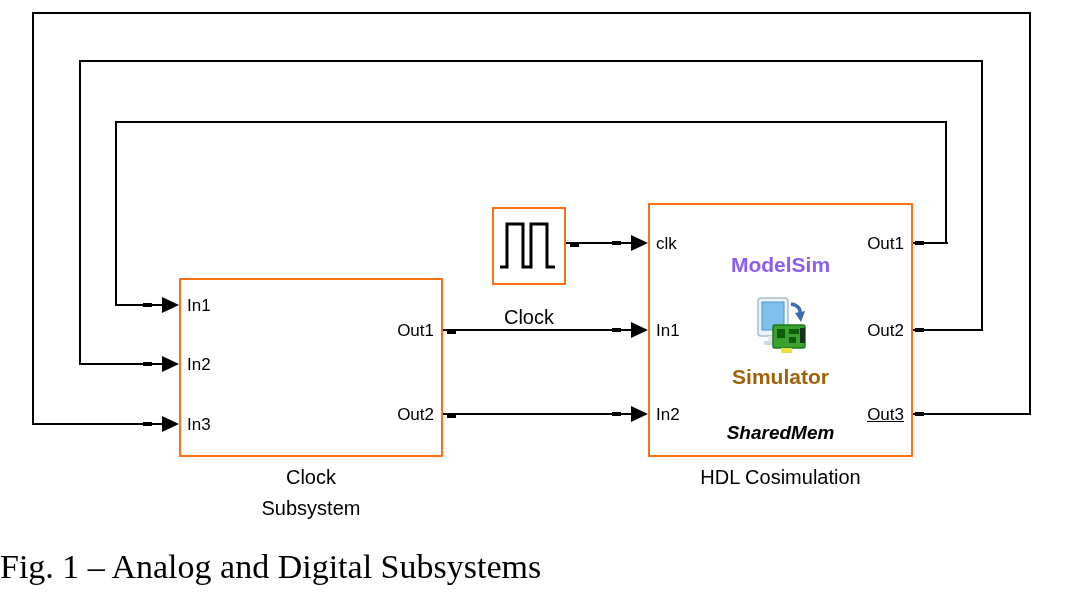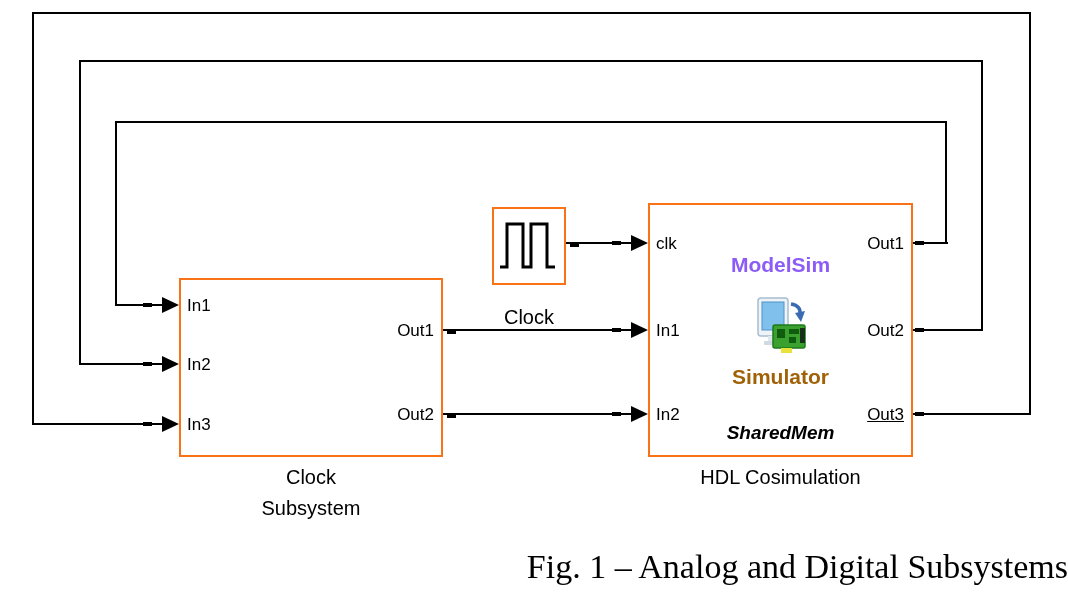--- a/index.html
+++ b/index.html
@@ -34,21 +34,21 @@
   .brand{
     position:absolute;left:0;width:100%;text-align:center;
     font-size:21px;font-weight:bold;
   }
   .mode{
     position:absolute;left:0;width:100%;text-align:center;
     font-size:19px;font-weight:bold;font-style:italic;color:#000;
   }
   .icon{position:absolute;}
   .caption{
-    position:absolute;left:0;top:547px;width:1068px;text-align:right;
+    position:absolute;left:0;top:547px;width:1068px;text-align:left;
     font-family:"Liberation Serif",serif;font-size:34px;line-height:40px;color:#000;
   }
 </style>
 </head>
 <body>
 
 <div class="canvas">
 
   <div class="w wh" style="left:912px;top:242px;width:36px;"></div>
   <div class="w wv" style="left:945px;top:121px;height:123px;"></div>

